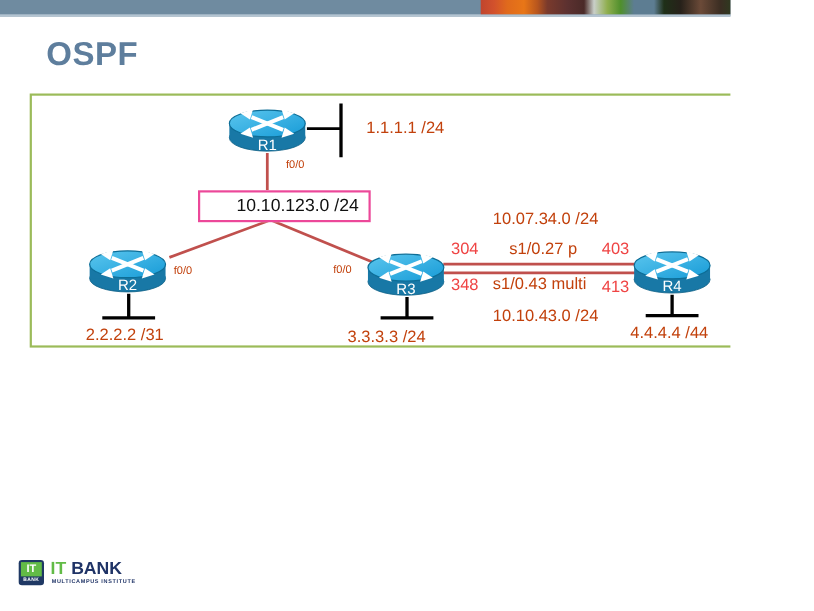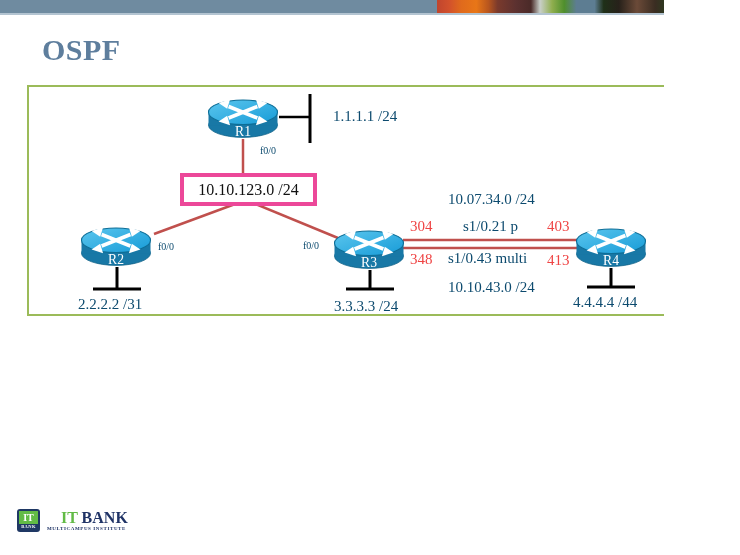--- a/index.html
+++ b/index.html
@@ -1,43 +1,43 @@
 <!DOCTYPE html>
 <html><head>
 <meta charset="utf-8">
 <style>
   html,body{margin:0;padding:0;background:#fff;}
   .slide{position:relative;width:664px;height:555px;background:#fff;overflow:hidden;
-         font-family:Liberation Serif, serif;color:#111;}
+         font-family:Liberation Sans, sans-serif;color:#111;}
   
   .top-band{position:absolute;left:0;top:0;width:740px;height:13px;background:#6F8BA0;border-bottom:2px solid #b3c4d1;}
   .collage{position:absolute;right:0;top:0;width:303px;height:13px;
     background:linear-gradient(90deg,#c0452e 0%,#d2512c 4%,#e06a1c 8%,#e87617 13%,#b8561e 17%,
     #7a3a2c 20%,#5c3130 26%,#4a2a28 31%,#c9cfc9 34%,#8fae4e 38%,#4f8f2c 42%,#5d7d92 46%,
     #5d7d92 52%,#1f3018 55%,#27211a 60%,#6b4a38 66%,#3a2d22 72%,#27401e 77%,#8a3020 83%,
     #5e241a 90%,#2a1810 100%);}
   .title{position:absolute;left:42px;top:33px;font-size:30px;font-weight:bold;color:#5E7E9D;letter-spacing:0.5px;}
   
   .frame{position:absolute;left:27px;top:85px;width:685px;height:227px;border:2px solid #9BBB59;background:#fff;}
   .frame *{position:absolute;}
   .lines{left:0;top:0;width:685px;height:227px;}
   .router{width:72px;height:46px;}
-  .lbl{font-size:15px;white-space:nowrap;color:#0c4a6e;}
+  .lbl{font-size:15px;white-space:nowrap;color:#c2410c;}
   .lbl.small{font-size:10px;}
   .lbl.red{color:#ef4444;}
-  .net-box{left:151px;top:86px;width:129px;height:25px;border:4px solid #ec4899;background:#fff;
-           font-size:16px;text-align:center;line-height:25px;white-space:nowrap;}
+  .net-box{left:151px;top:86px;width:129px;height:25px;border:2px solid #ec4899;background:#fff;
+           font-size:16px;text-align:center;line-height:25px;white-space:nowrap;padding-left:24px;}
   
   .logo{position:absolute;left:17px;top:509px;width:200px;height:30px;}
   .logo-icon{position:absolute;left:0;top:0;width:23px;height:23px;background:#1F3864;border-radius:3px;}
   .logo-icon .it{position:absolute;left:2px;top:2px;right:2px;height:13px;background:#62BB46;color:#fff;
                  font-weight:bold;font-size:10px;text-align:center;line-height:13px;}
   .logo-icon .bank{position:absolute;left:2px;bottom:2px;right:2px;height:6px;color:#fff;
                    font-weight:bold;font-size:4.5px;text-align:center;line-height:6px;letter-spacing:0.4px;}
-  .brand{position:absolute;left:29px;top:0;white-space:nowrap;font-weight:bold;font-size:16px;margin-left:15px;}
+  .brand{position:absolute;left:29px;top:0;white-space:nowrap;font-weight:bold;font-size:16px;}
   .brand .g{color:#62BB46;}
   .brand .n{color:#1F3366;}
   .brand-sub{position:absolute;left:30px;top:17px;font-size:5px;font-weight:bold;color:#1F3366;letter-spacing:0.6px;}
 </style>
 </head>
 <body>
 
 <div class="slide">
 
   <div class="top-band">
@@ -149,26 +149,26 @@
     </svg>
 
     <div class="net-box">10.10.123.0 /24</div>
 
     <div class="lbl small" style="left:231px;top:58px">f0/0</div>
     <div class="lbl small" style="left:129px;top:154px">f0/0</div>
     <div class="lbl small" style="left:274px;top:153px">f0/0</div>
 
     <div class="lbl" style="left:304px;top:21px">1.1.1.1 /24</div>
     <div class="lbl" style="left:49px;top:209px">2.2.2.2 /31</div>
-    <div class="lbl" style="left:305px;top:211px">3.3.3.3 /24</div>
+    <div class="lbl" style="left:287px;top:211px">3.3.3.3 /24</div>
     <div class="lbl" style="left:544px;top:207px">4.4.4.4 /44</div>
 
     <div class="lbl" style="left:419px;top:104px">10.07.34.0 /24</div>
     <div class="lbl red" style="left:381px;top:131px">304</div>
-    <div class="lbl" style="left:434px;top:131px">s1/0.21 p</div>
+    <div class="lbl" style="left:434px;top:131px">s1/0.27 p</div>
     <div class="lbl red" style="left:518px;top:131px">403</div>
 
     <div class="lbl red" style="left:381px;top:164px">348</div>
     <div class="lbl" style="left:419px;top:163px">s1/0.43 multi</div>
     <div class="lbl red" style="left:518px;top:165px">413</div>
     <div class="lbl" style="left:419px;top:192px">10.10.43.0 /24</div>
 
   </div>
 
   <div class="logo">

